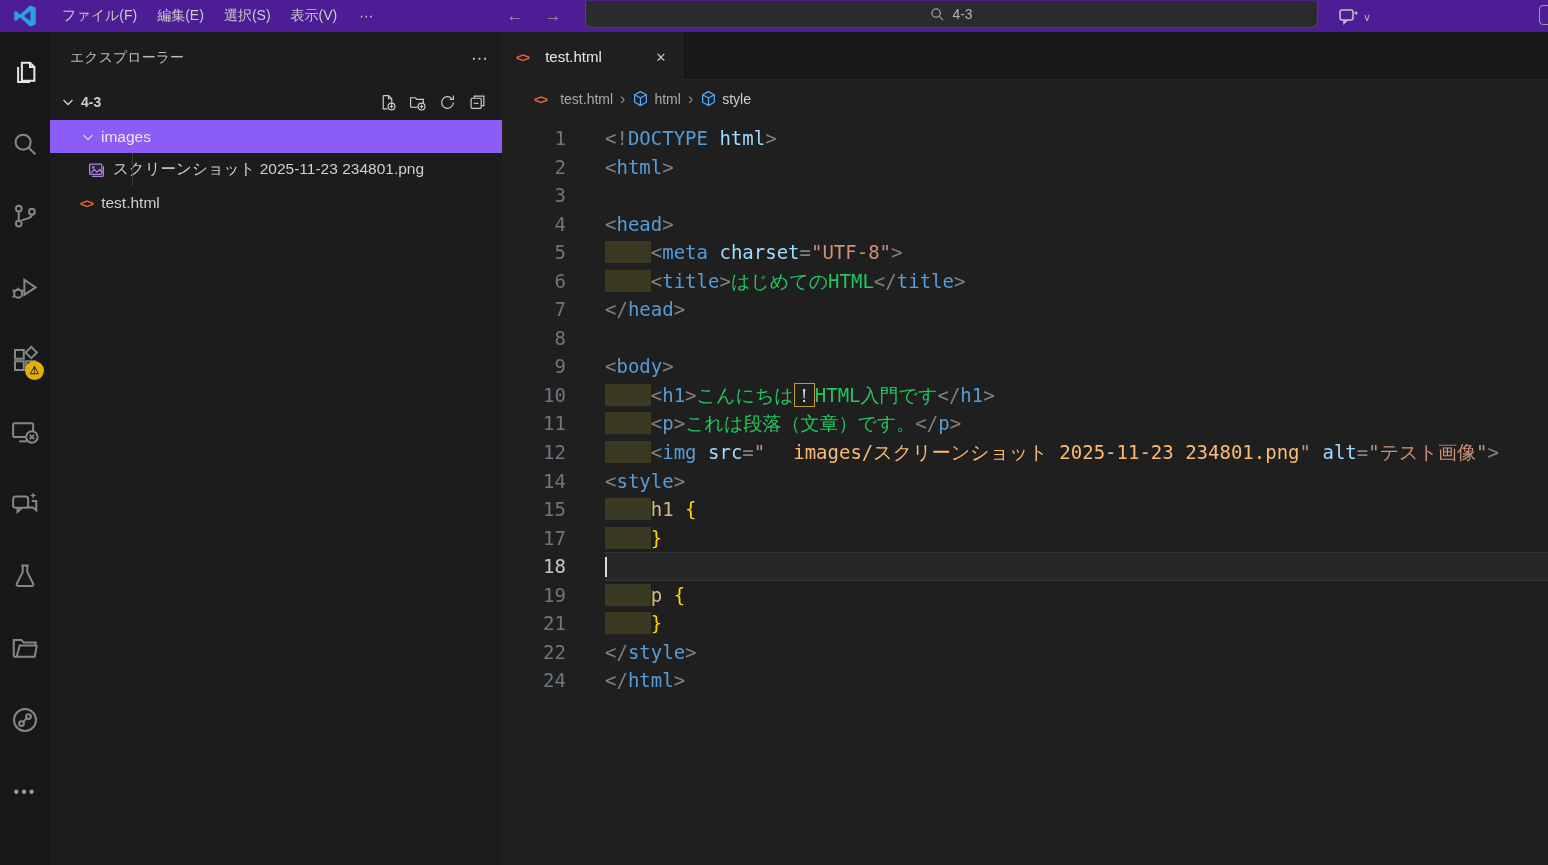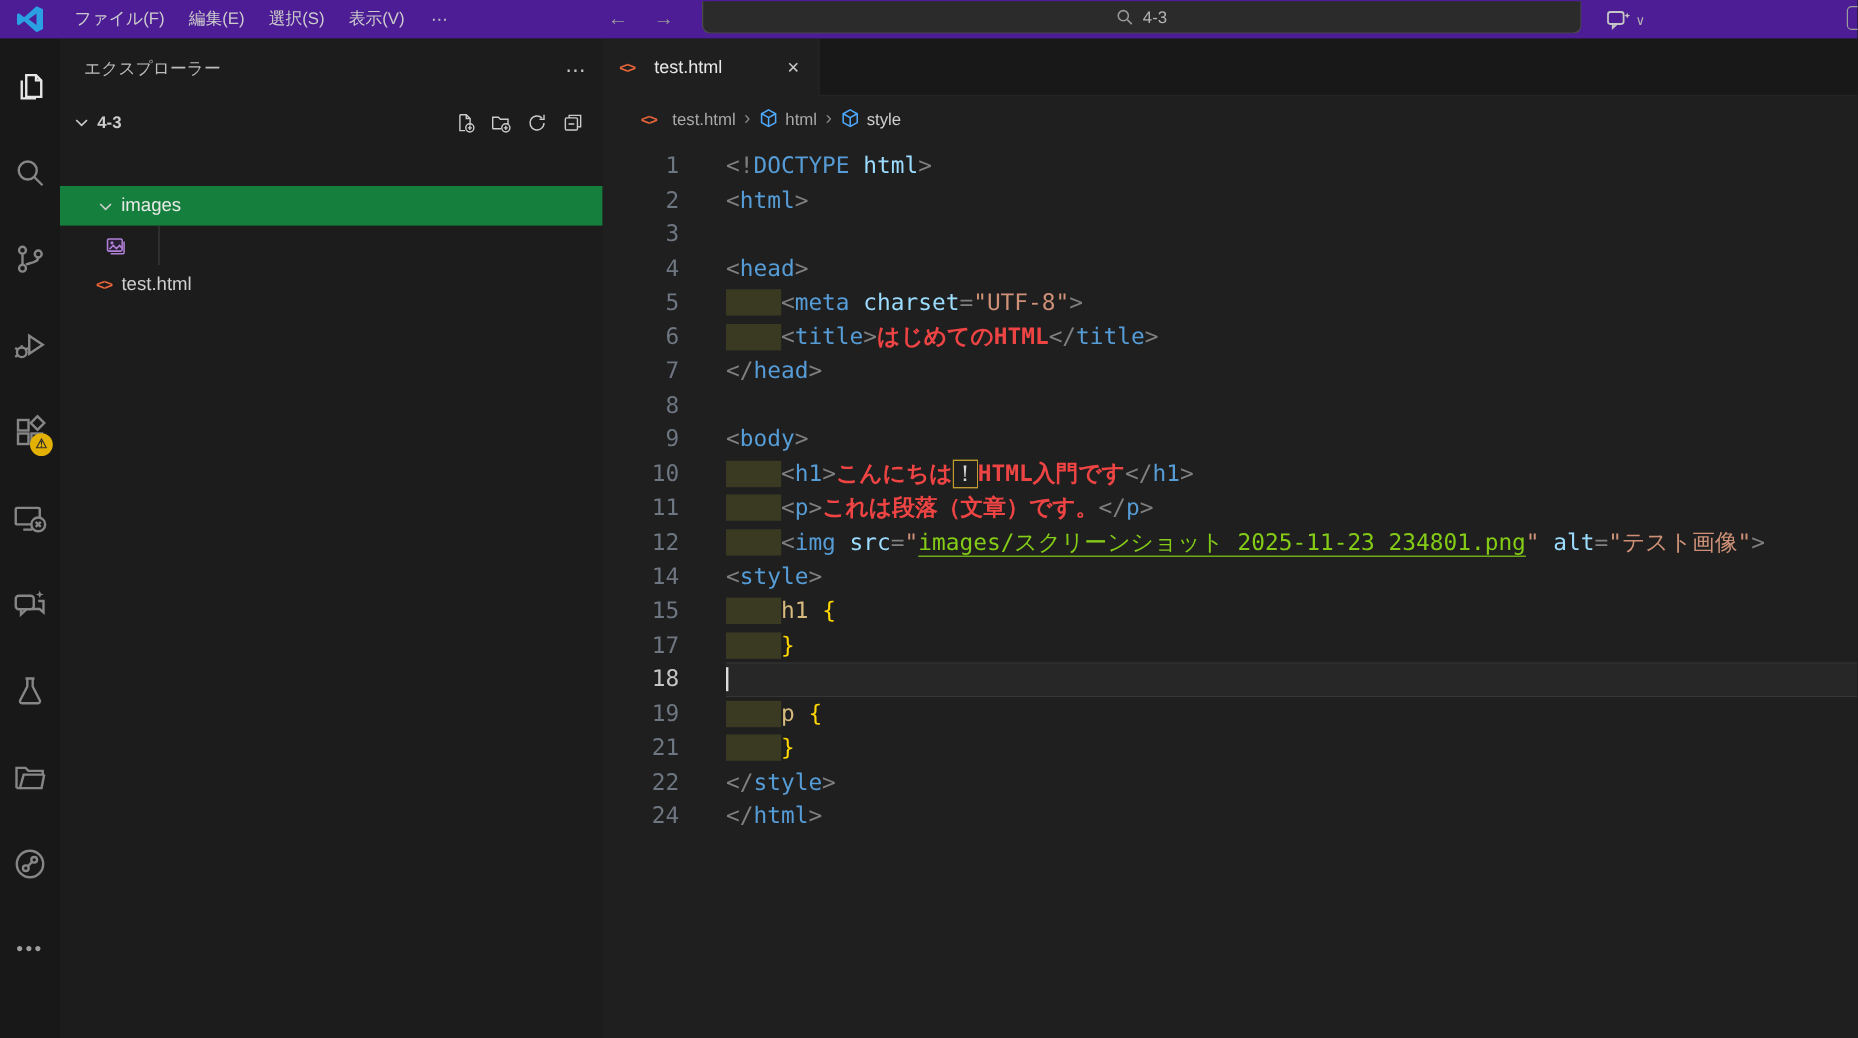--- a/index.html
+++ b/index.html
@@ -48,21 +48,21 @@
     font-size:14px; color:#bcbcbc; }
   .sb-header .spacer { flex:1; }
   .more-glyph::before { content:"\22EF"; font-size:17px; color:#c5c5c5; }
   .sb-section { height:36px; display:flex; align-items:center; padding:0 12px 0 10px;
     font-size:14px; font-weight:bold; color:#cccccc; }
   .sb-section .spacer { flex:1; }
   .sb-action { width:25px; height:24px; display:flex; align-items:center; justify-content:center; margin-left:5px; }
   .sb-action svg { stroke:#cccccc; fill:none; stroke-width:1.1; }
   .tree-row { height:33px; display:flex; align-items:center; font-size:15.5px; color:#cfcfcf;
     position:relative; }
-  .tree-row.selected { background:#15803d; color:#e9e9e9;margin-top:35px; }
+  .tree-row.selected { background:#8b5cf6; color:#e9e9e9; }
   .twisty { width:16px; height:16px; margin-right:5px; }
   .twisty svg { stroke:#cccccc; fill:none; stroke-width:1.4; }
   .indent-guide { position:absolute; left:82px; top:0; bottom:0; width:1px; background:#3c3c3c; }
   .fileicon-html::before { content:"<>"; color:#e8653a; font-weight:bold; font-size:13px;
     letter-spacing:-1px; margin-right:8px; }
   .img-icon { margin-right:8px; }
 
   
   .editor { flex:1; display:flex; flex-direction:column; background:#1f1f1f; min-width:0; }
   .tabstrip { height:48px; background:#181818; border-bottom:1px solid #252525; display:flex; }
@@ -84,22 +84,22 @@
   .ct { flex:1; margin-left:39px; }
   .cl.current .ln { color:#c6c6c6; }
   .cl.current .ct { background:rgba(231,231,231,0.045);
     box-shadow:inset 0 1px 0 rgba(255,255,255,0.07), inset 0 -1px 0 rgba(255,255,255,0.07); }
   .tk-pun { color:#808080; }
   .tk-tag { color:#569cd6; }
   .tk-attr { color:#9cdcfe; }
   .tk-prop { color:#9cdcfe; }
   .tk-str { color:#ce9178; }
   .tk-val { color:#ce9178; }
-  .tk-link { color:#84cc16; text-decoration:underline; text-underline-offset:5px; }
-  .tk-txt { color:#ef4444;font-weight:bold; }
+  .tk-link { color:#fdba74; text-underline-offset:5px;margin-left:28px; }
+  .tk-txt { color:#22c55e; }
   .tk-plain { color:#d4d4d4; }
   .tk-sel { color:#d7ba7d; }
   .tk-brace { color:#ffd700; }
   .tk-num { color:#b5cea8; }
   .tk-ind1 { background:rgba(255,255,64,0.12); }
   .tk-ind2 { background:rgba(127,255,127,0.13); }
   .tk-boxed { color:#d8d8d8; box-shadow:0 0 0 1px #bf9b30; margin:0 1px; }
   .swatch { display:inline-block; width:15px; height:15px; background:#ff0000;
     border:2px solid #e8e8e8; vertical-align:-2px; margin:0 4px 0 9px; }
   .cursor { display:inline-block; width:2px; height:20px; background:#dcdcdc; vertical-align:-4px; }
@@ -278,20 +278,21 @@
     </div>
 
     <div class="tree-row" style="padding-left:38px;">
       <span class="indent-guide"></span>
       <svg class="img-icon" width="17" height="17" viewBox="0 0 16 16" fill="none" stroke="#b180d7" stroke-width="1.2">
         <rect x="1.5" y="3" width="11.5" height="9.5" rx="1" fill="#2a2036"></rect>
         <path d="M14.5 5v8.5a1 1 0 01-1 1H4"></path>
         <circle cx="5" cy="6" r="1.2" fill="#b180d7" stroke="none"></circle>
         <path d="M3 11l3-3 2.5 2.5L11 8l2 2.5" fill="none"></path>
       </svg>
+      <span>スクリーンショット 2025-11-23 234801.png</span>
     </div>
 
     <div class="tree-row" style="padding-left:30px;">
       <span class="fileicon-html"></span>
       <span>test.html</span>
     </div>
   </div>
 
   <div class="editor">
     <div class="tabstrip">

